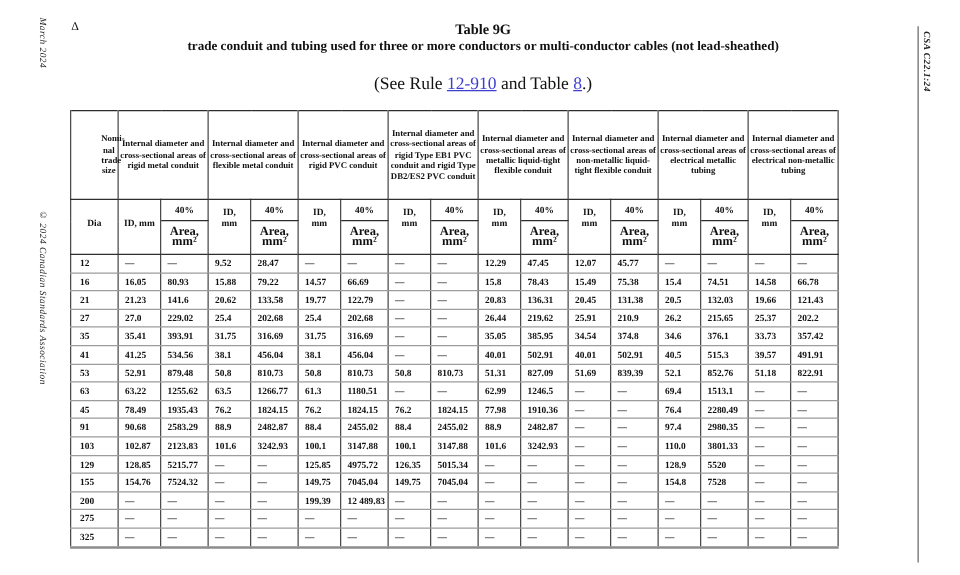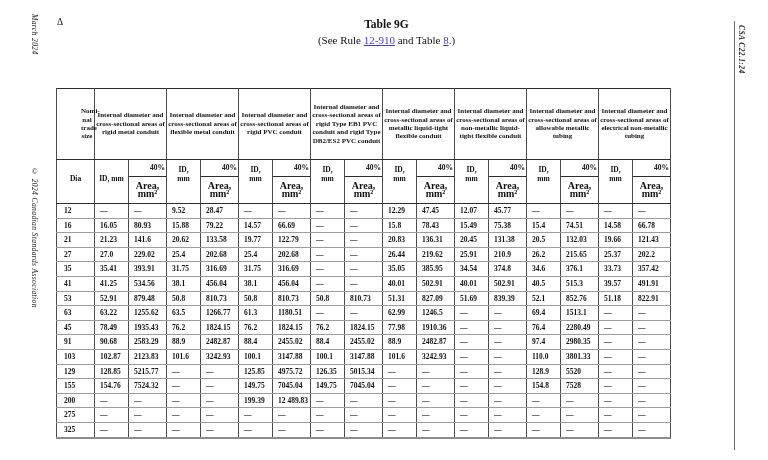--- a/index.html
+++ b/index.html
@@ -15,38 +15,38 @@
   .v-date{left:30px;top:14px;}
   .v-copy{left:30px;top:167px;}
   .v-std{left:737px;top:25px;font-weight:bold;}
   .right-rule{position:absolute;left:734px;top:21px;width:1px;height:429px;background:#6a6a6a;}
   
   .delta{position:absolute;left:57px;top:17px;font-size:9.5px;color:#111;}
   
   .titleblock{position:absolute;left:0;right:40px;top:17px;text-align:center;padding-left:45px;}
   .t-label{font-size:11.5px;font-weight:bold;line-height:14px;}
   .t-line{font-size:10.5px;font-weight:bold;line-height:13.5px;}
-  .t-see{font-size:11px;line-height:14px;margin-top:2px;}
+  .t-see{font-size:14px;line-height:14px;margin-top:16px;}
   .doclink{text-decoration:underline;cursor:pointer;}
   
   table{
     position:absolute;left:56px;top:88px;width:614px;
     border-collapse:collapse;table-layout:fixed;
     border-left:1px solid #3c3c3c;border-right:1px solid #3c3c3c;
     border-top:1.5px solid #2c2c2c;border-bottom:2px solid #8d8d8d;
   }
   col.c-dia{width:38px;} col.c-id{width:34px;} col.c-area{width:38px;}
   th,td{border-left:1px solid #4b4b4b;border-right:1px solid #4b4b4b;vertical-align:middle;}
   thead th{
     font-size:7px;font-weight:bold;line-height:8.4px;text-align:center;
     border-bottom:1px solid #2e2e2e;padding:1px;
   }
   th.ghead{height:68px;}
   th.corner{height:68px;padding-left:24px;}
-  th.pcthead{height:14px;font-size:7.5px;text-align:right;}
+  th.pcthead{height:14px;font-size:7.5px;}
   th.areahead{height:24px;font-size:10px;}
   th.diahead,th.idhead{vertical-align:bottom;padding-bottom:20px;font-size:7.5px;}
   .pre{white-space:pre-line;}
   tbody td{
     height:13.6px;font-size:7.5px;font-weight:bold;line-height:1;
     padding:0 1px 0 5px;text-align:left;white-space:nowrap;overflow:hidden;
     border-bottom:1px solid #9c9c9c;
   }
   tbody td.diacell{padding-left:7px;margin-top:44px;}
 </style>
@@ -57,20 +57,21 @@
 
   <div class="vtext v-date">March 2024</div>
   <div class="vtext v-copy">© 2024 Canadian Standards Association</div>
   <div class="right-rule"></div>
   <div class="vtext v-std">CSA C22.1:24</div>
 
   <div class="delta">Δ</div>
 
   <div class="titleblock">
     <div class="t-label">Table 9G</div>
+    <div class="t-line">trade conduit and tubing used for three or more conductors or multi-conductor cables (not lead-sheathed)</div>
     <div class="t-see"><span>(See Rule </span><a class="doclink" style="color: rgb(62, 62, 208);">12-910</a><span> and Table </span><a class="doclink" style="color: rgb(62, 62, 208);">8</a><span>.)</span></div>
   </div>
 
   <table id="table-9g">
       <colgroup>
         <col class="c-dia">
         <col class="c-id">
         <col class="c-area">
         <col class="c-id">
         <col class="c-area">
@@ -92,21 +93,21 @@
           <th class="corner pre">Nomi-
 nal
 trade
 size</th>
           <th class="ghead" colspan="2">Internal diameter and cross-sectional areas of rigid metal conduit</th>
           <th class="ghead" colspan="2">Internal diameter and cross-sectional areas of flexible metal conduit</th>
           <th class="ghead" colspan="2">Internal diameter and cross-sectional areas of rigid PVC conduit</th>
           <th class="ghead" colspan="2">Internal diameter and cross-sectional areas of rigid Type EB1 PVC conduit and rigid Type DB2/ES2 PVC conduit</th>
           <th class="ghead" colspan="2">Internal diameter and cross-sectional areas of metallic liquid-tight flexible conduit</th>
           <th class="ghead" colspan="2">Internal diameter and cross-sectional areas of non-metallic liquid-tight flexible conduit</th>
-          <th class="ghead" colspan="2">Internal diameter and cross-sectional areas of allowable metallic tubing</th>
+          <th class="ghead" colspan="2">Internal diameter and cross-sectional areas of electrical metallic tubing</th>
           <th class="ghead" colspan="2">Internal diameter and cross-sectional areas of electrical non-metallic tubing</th>
         </tr>
         <tr>
           <th class="diahead" rowspan="2">Dia</th>
           <th class="idhead pre" rowspan="2">ID, mm</th>
           <th class="pcthead">40%</th>
           <th class="idhead pre" rowspan="2">ID,
 mm</th>
           <th class="pcthead">40%</th>
           <th class="idhead pre" rowspan="2">ID,

